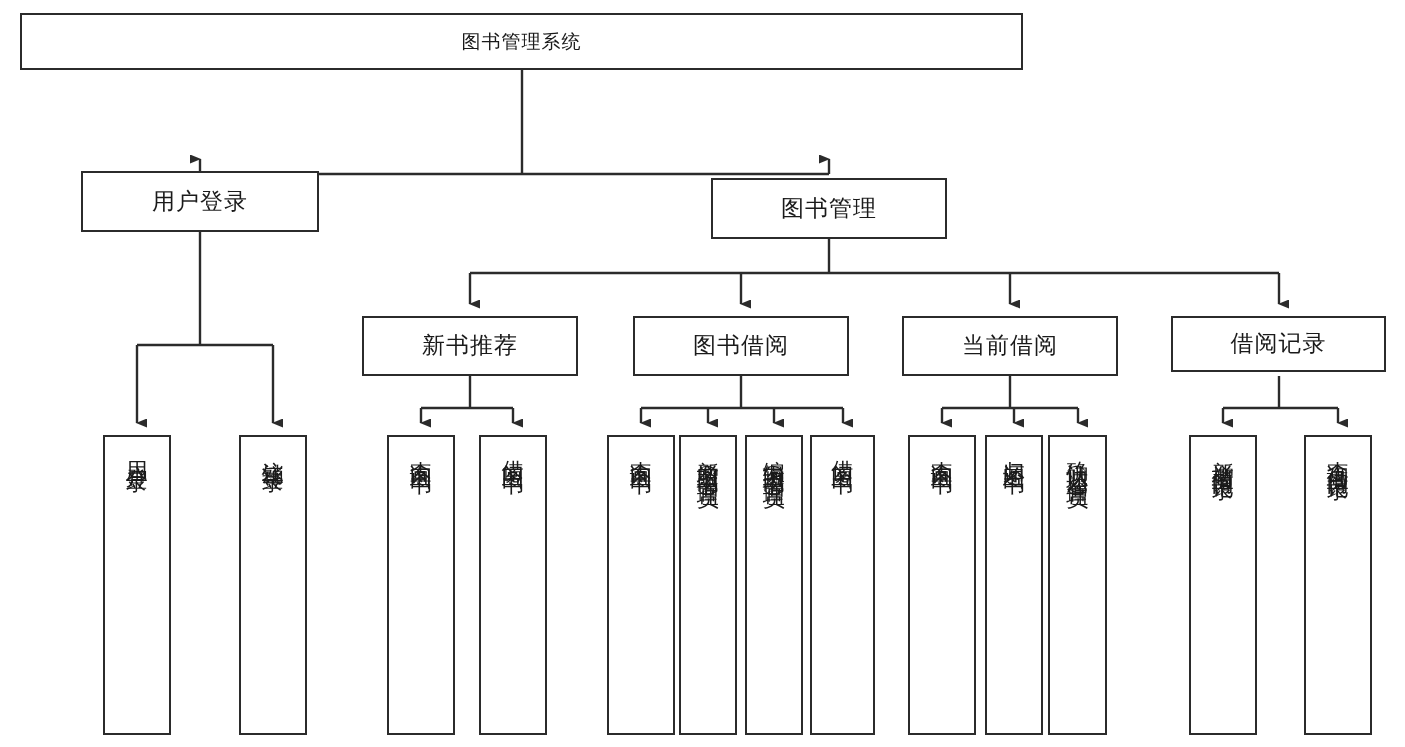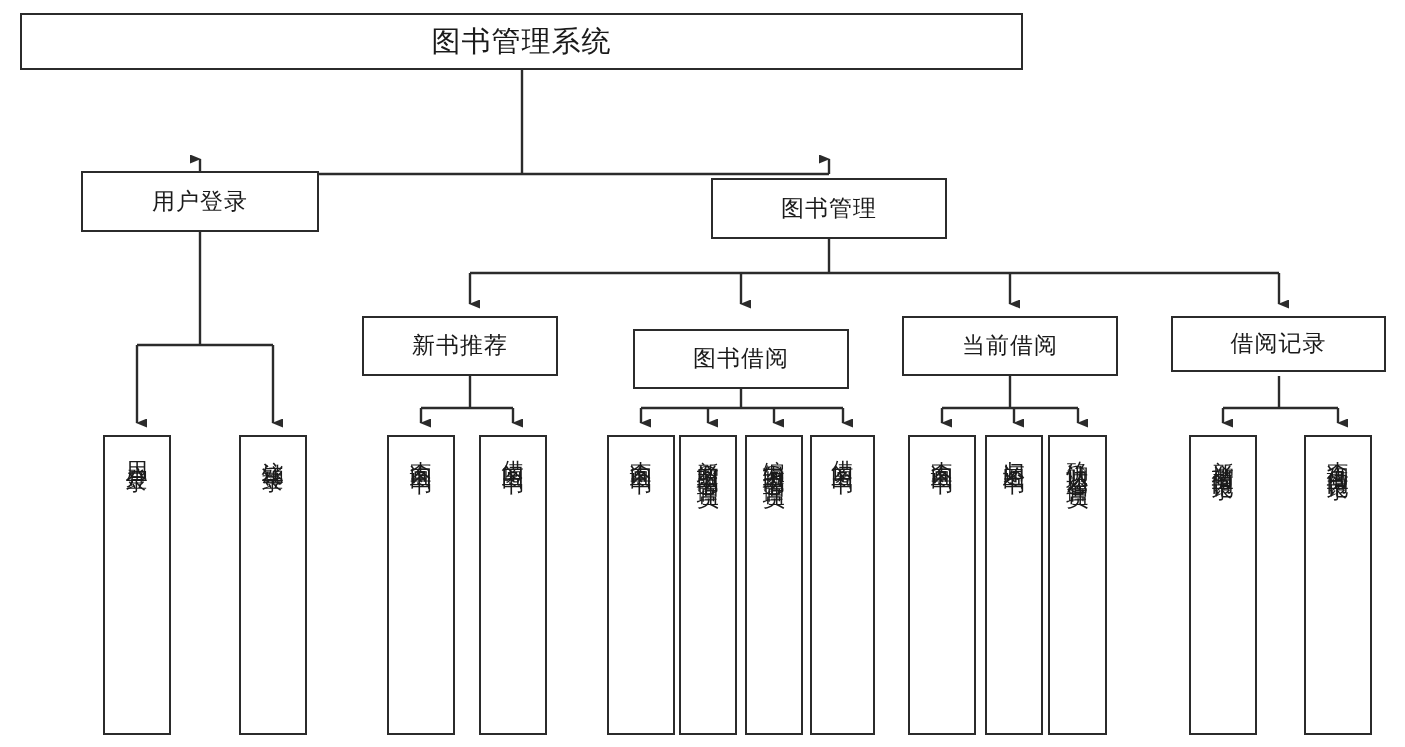--- a/index.html
+++ b/index.html
@@ -41,21 +41,21 @@
     text-align: center;
     line-height: 1.18;
   }
   
   .node.h .label {
     font-size: 23px;
     letter-spacing: 1px;
     white-space: nowrap;
   }
   .node.root .label {
-    font-size: 29px;
+    font-size: 19px;
   }
   
   .node.v {
     align-items: flex-start;
     justify-content: center;
     padding-top: 6px;
   }
   .node.v .label {
     writing-mode: vertical-rl;
     text-orientation: upright;
@@ -126,24 +126,24 @@
   <div id="nodes">
       <div class="node h root" style="left: 20px; top: 13px; width: 1003px; height: 57px;">
         <span class="label">图书管理系统</span>
       </div>
       <div class="node h" style="left: 81px; top: 171px; width: 238px; height: 61px;">
         <span class="label">用户登录</span>
       </div>
       <div class="node h" style="left: 711px; top: 178px; width: 236px; height: 61px;">
         <span class="label">图书管理</span>
       </div>
-      <div class="node h" style="left: 362px; top: 316px; width: 196px; height: 60px;">
+      <div class="node h" style="left: 362px; top: 316px; width: 216px; height: 60px;">
         <span class="label">新书推荐</span>
       </div>
-      <div class="node h" style="left: 633px; top: 316px; width: 216px; height: 60px; margin-top: 13px;">
+      <div class="node h" style="left: 633px; top: 316px; width: 216px; height: 60px;">
         <span class="label">图书借阅</span>
       </div>
       <div class="node h" style="left: 902px; top: 316px; width: 216px; height: 60px;">
         <span class="label">当前借阅</span>
       </div>
       <div class="node h" style="left: 1171px; top: 316px; width: 215px; height: 56px;">
         <span class="label">借阅记录</span>
       </div>
       <div class="node v" style="left: 103px; top: 435px; width: 68px; height: 300px;">
         <span class="label">用户登录</span>

